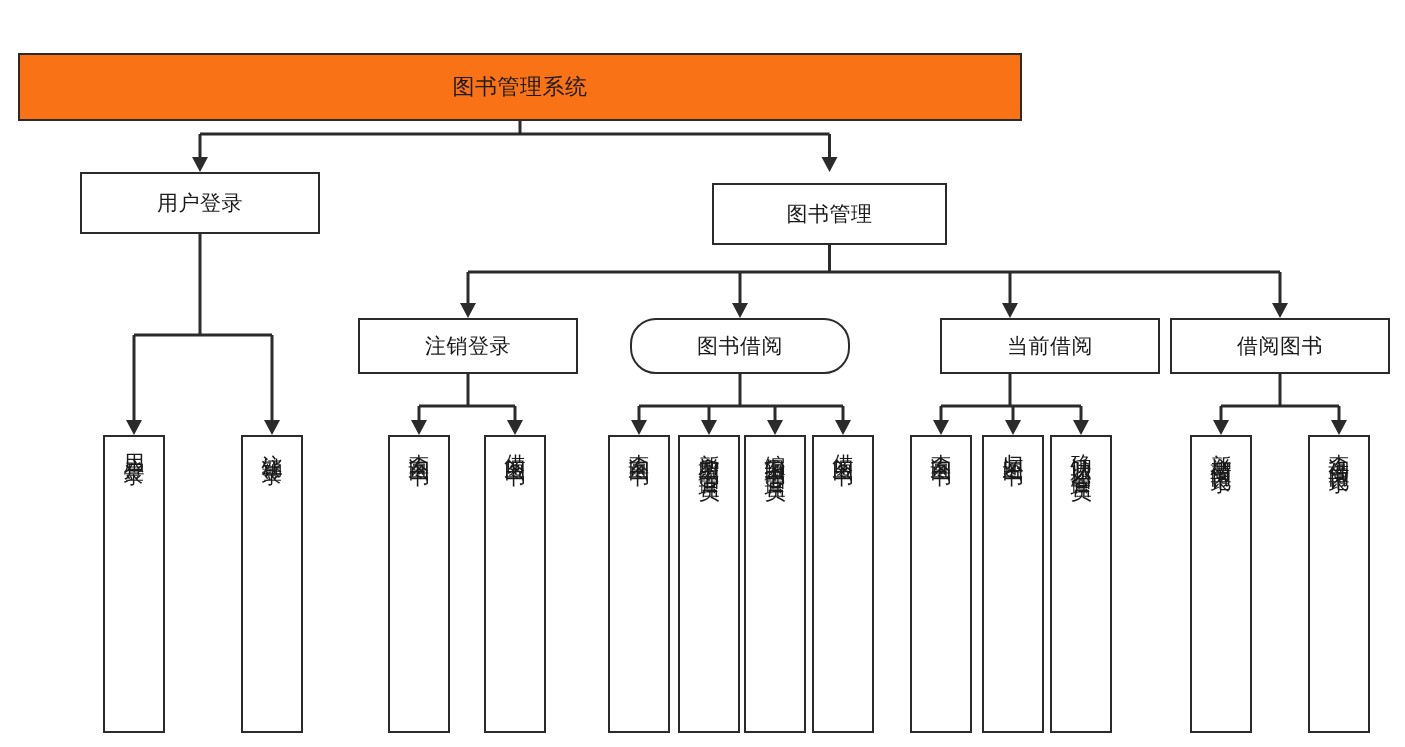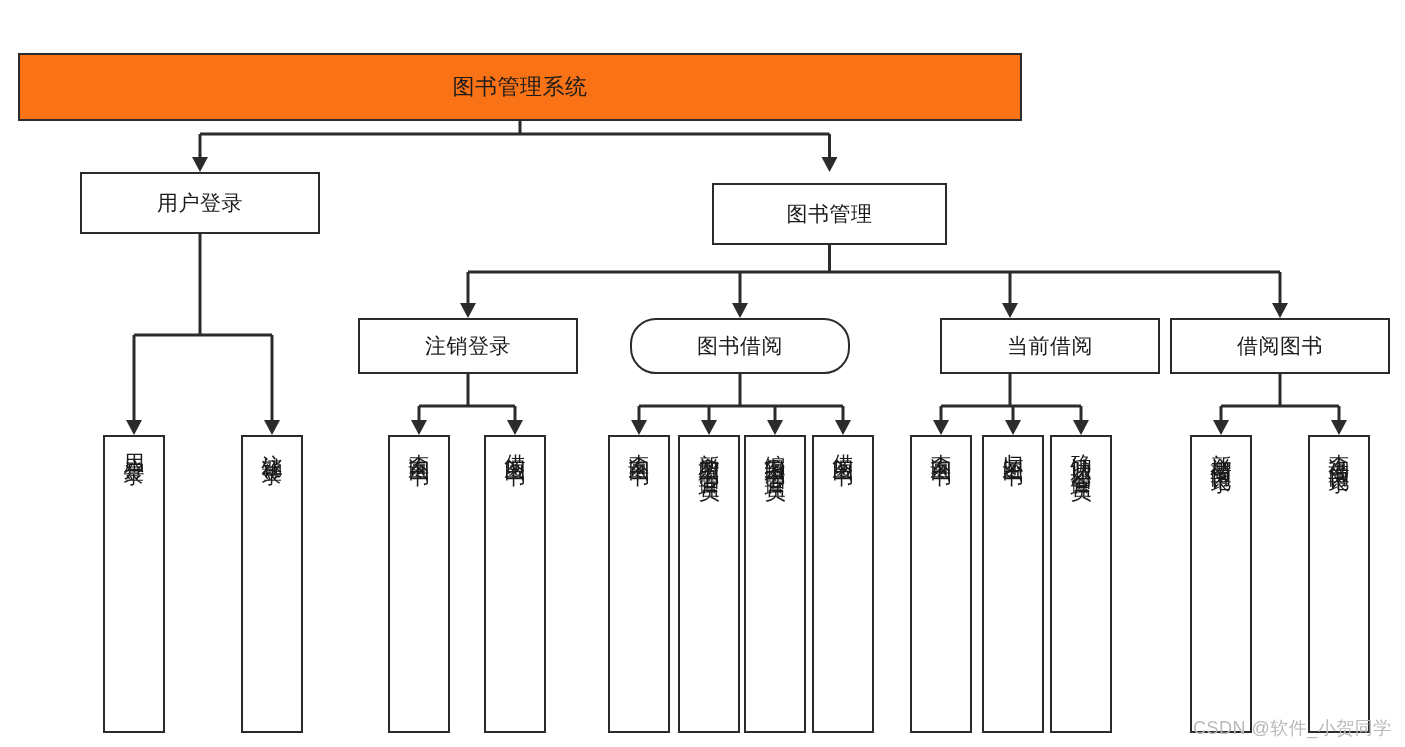--- a/index.html
+++ b/index.html
@@ -184,14 +184,13 @@
       <div class="node vertical" style="left: 1050px; top: 435px; width: 62px; height: 298px; border-color: rgb(43, 43, 43); background: rgb(255, 255, 255);">
         <span class="node-label" style="color: rgb(26, 26, 26);">确认归还（管理员）</span>
       </div>
       <div class="node vertical" style="left: 1190px; top: 435px; width: 62px; height: 298px; border-color: rgb(43, 43, 43); background: rgb(255, 255, 255);">
         <span class="node-label" style="color: rgb(26, 26, 26);">新增借阅记录</span>
       </div>
       <div class="node vertical" style="left: 1308px; top: 435px; width: 62px; height: 298px; border-color: rgb(43, 43, 43); background: rgb(255, 255, 255);">
         <span class="node-label" style="color: rgb(26, 26, 26);">查询借阅记录</span>
       </div>
     </div>
-  <div class="watermark" style="left: 1193px; top: 716px; color: rgb(185, 185, 185);">CSDN @软件_小贺同学</div>
 </div>
 
 </body></html>

